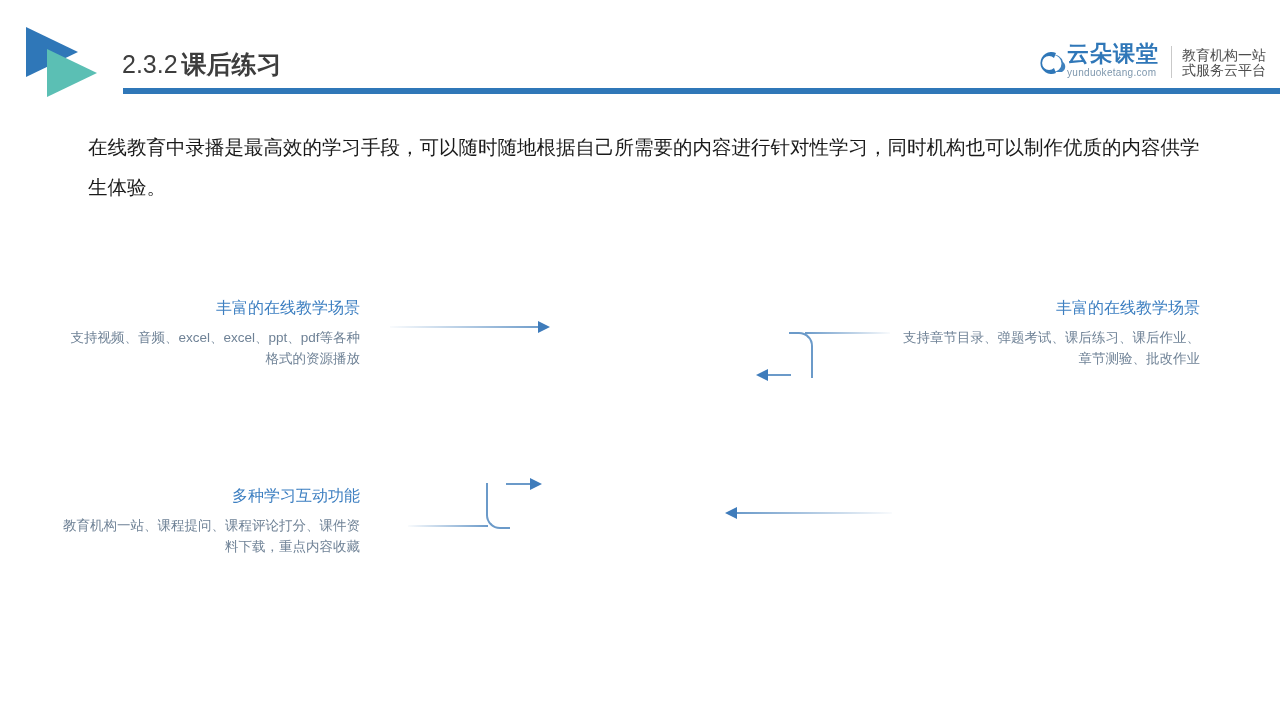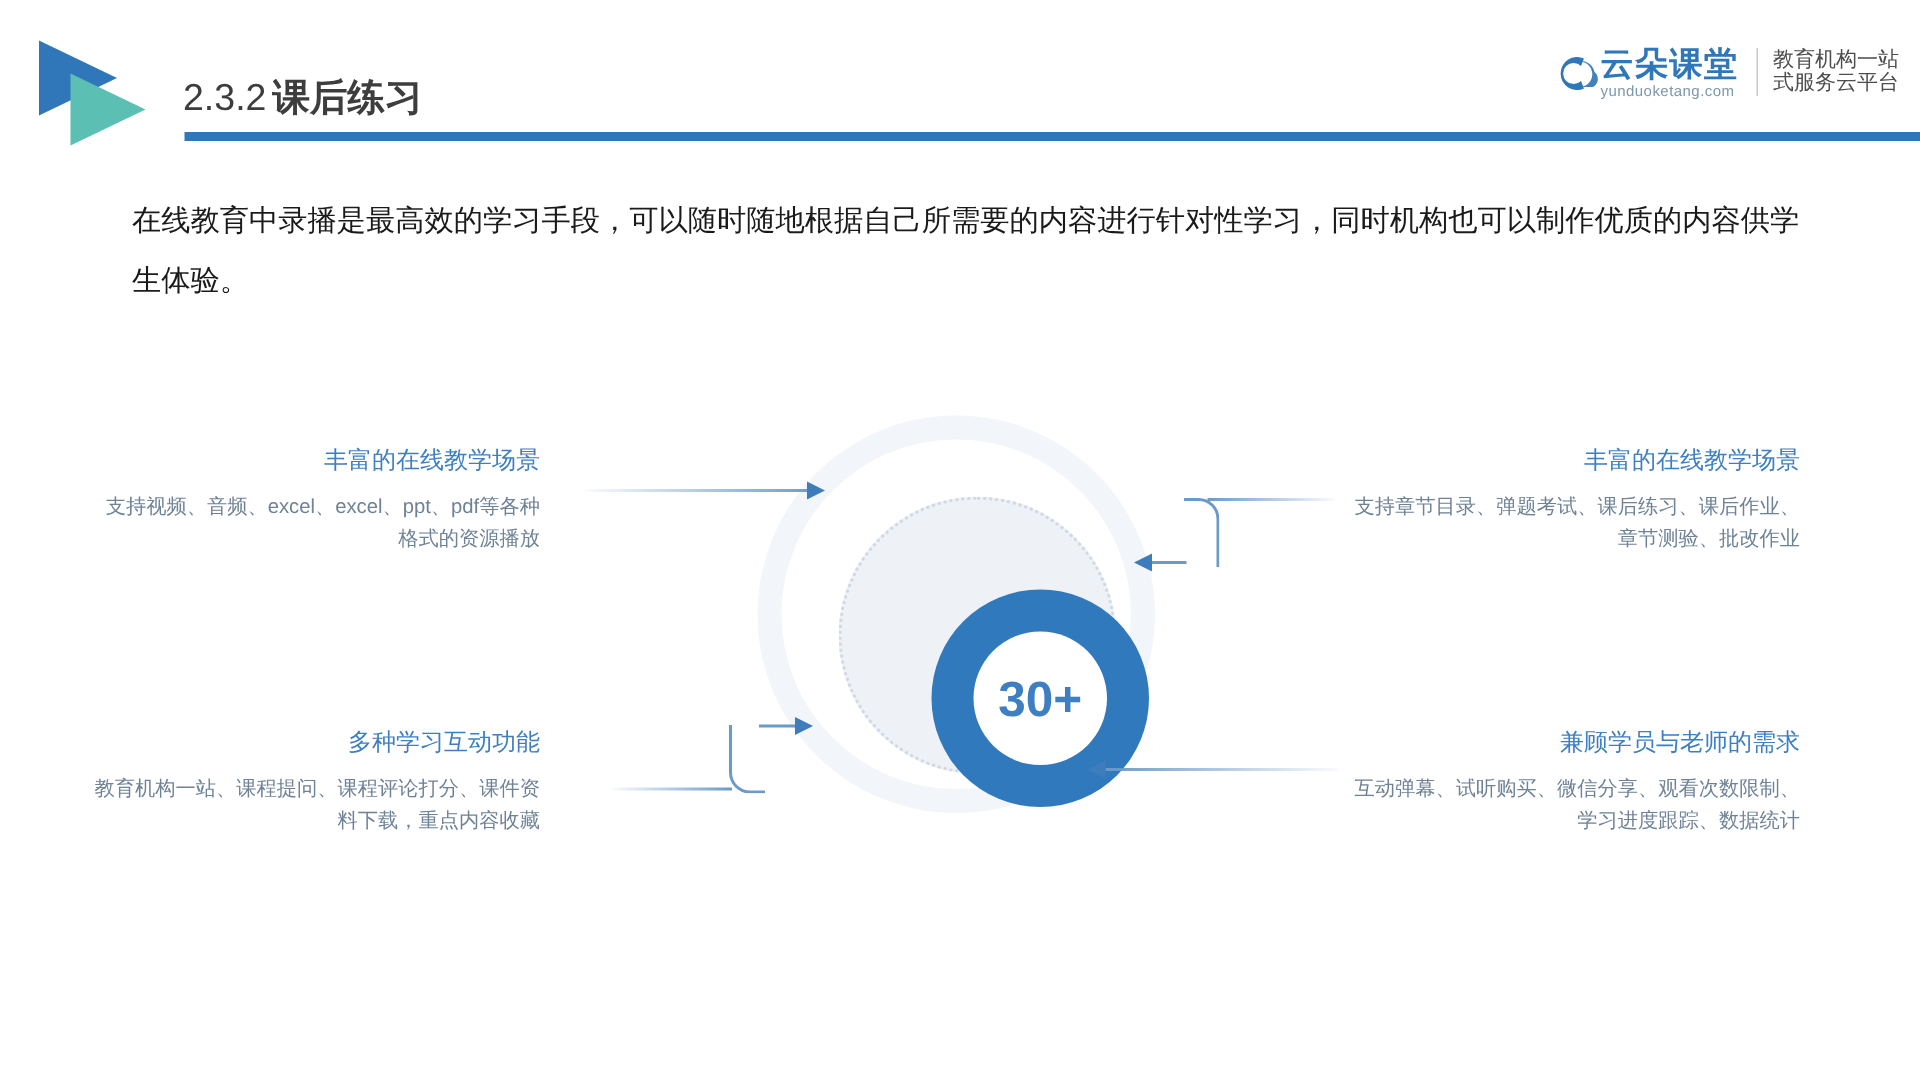--- a/index.html
+++ b/index.html
@@ -70,21 +70,21 @@
     height: 6px;
     background: #2f77b8;
   }
 
   
   .brand {
     position: absolute;
     right: 14px;
     top: 32px;
     display: flex;
-    align-items: flex-start;
+    align-items: flex-end;
     height: 46px;
   }
   .brand-cloud {
     position: relative;
     width: 34px;
     height: 32px;
     margin-right: 1px;
   }
   .brand-text {
     display: flex;
@@ -288,31 +288,20 @@
       <div>教育机构一站</div>
       <div>式服务云平台</div>
     </div>
   </div>
 </div>
 
 <div class="intro">在线教育中录播是最高效的学习手段，可以随时随地根据自己所需要的内容进行针对性学习，同时机构也可以制作优质的内容供学生体验。</div>
 
 <div class="diagram">
 
-  <div class="ring-outer">
-    <div class="ring-white">
-      <div class="ring-dotted">
-        <div class="ring-blue">
-          <div class="ring-core">
-            <span class="core-value">30+</span>
-          </div>
-        </div>
-      </div>
-    </div>
-  </div>
 
   <div class="conn">
     <span class="line-h grad-r" style="left:390px; top:71px; width:155px;"></span>
     <span class="arrow-right" style="left:538px; top:66px;"></span>
   </div>
 
   <div class="conn">
     <span class="line-h grad-r" style="left:408px; top:270px; width:80px;"></span>
     <span class="elbow" style="left:486px; top:228px; width:22px; height:44px; border-top:none; border-right:none; border-bottom-left-radius:14px;"></span>
     <span class="line-h solid-line" style="left:506px; top:228px; width:28px;"></span>
@@ -339,18 +328,14 @@
   <div class="callout c-bl align-right">
     <div class="callout-title">多种学习互动功能</div>
     <div class="callout-body">教育机构一站、课程提问、课程评论打分、课件资料下载，重点内容收藏</div>
   </div>
 
   <div class="callout c-tr align-left">
     <div class="callout-title">丰富的在线教学场景</div>
     <div class="callout-body">支持章节目录、弹题考试、课后练习、课后作业、章节测验、批改作业</div>
   </div>
 
-  <div class="callout c-br align-left">
-    <div class="callout-title">兼顾学员与老师的需求</div>
-    <div class="callout-body">互动弹幕、试听购买、微信分享、观看次数限制、学习进度跟踪、数据统计</div>
-  </div>
 
 </div>
 
 </body></html>

